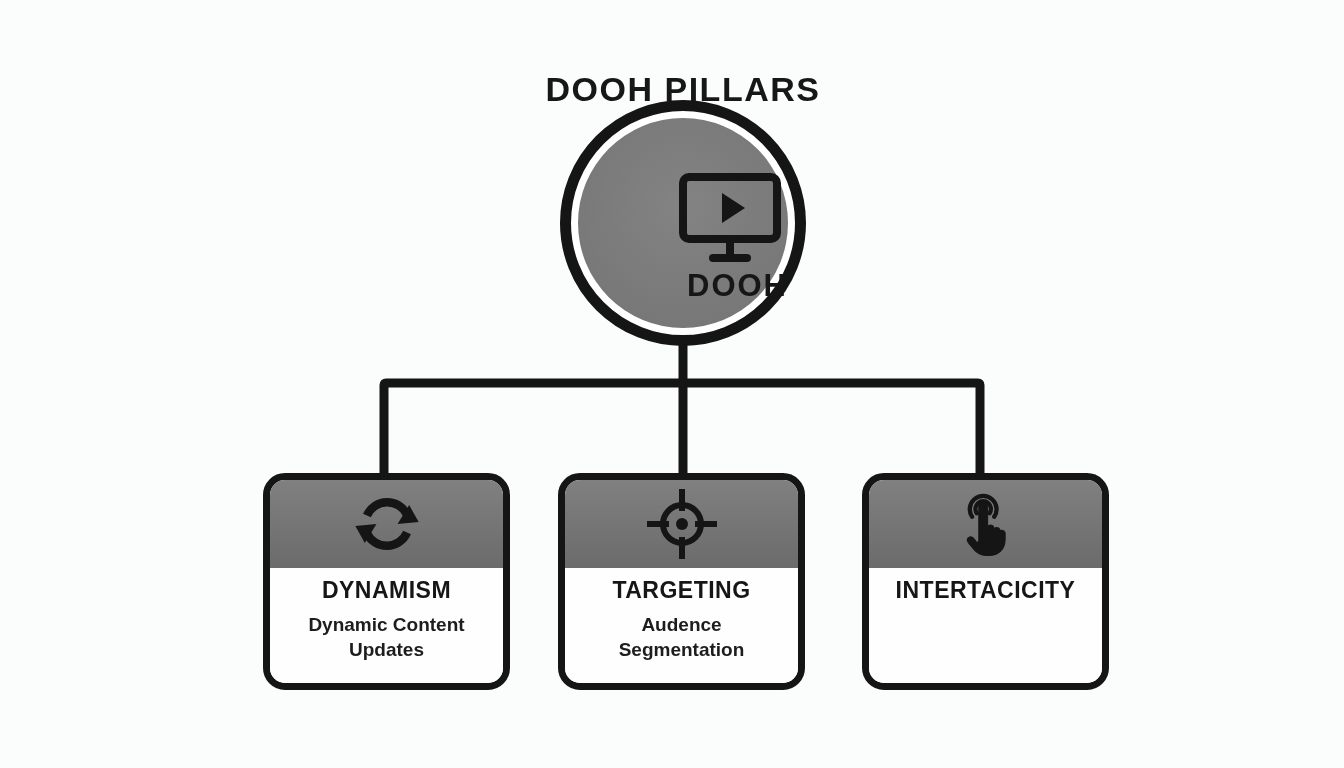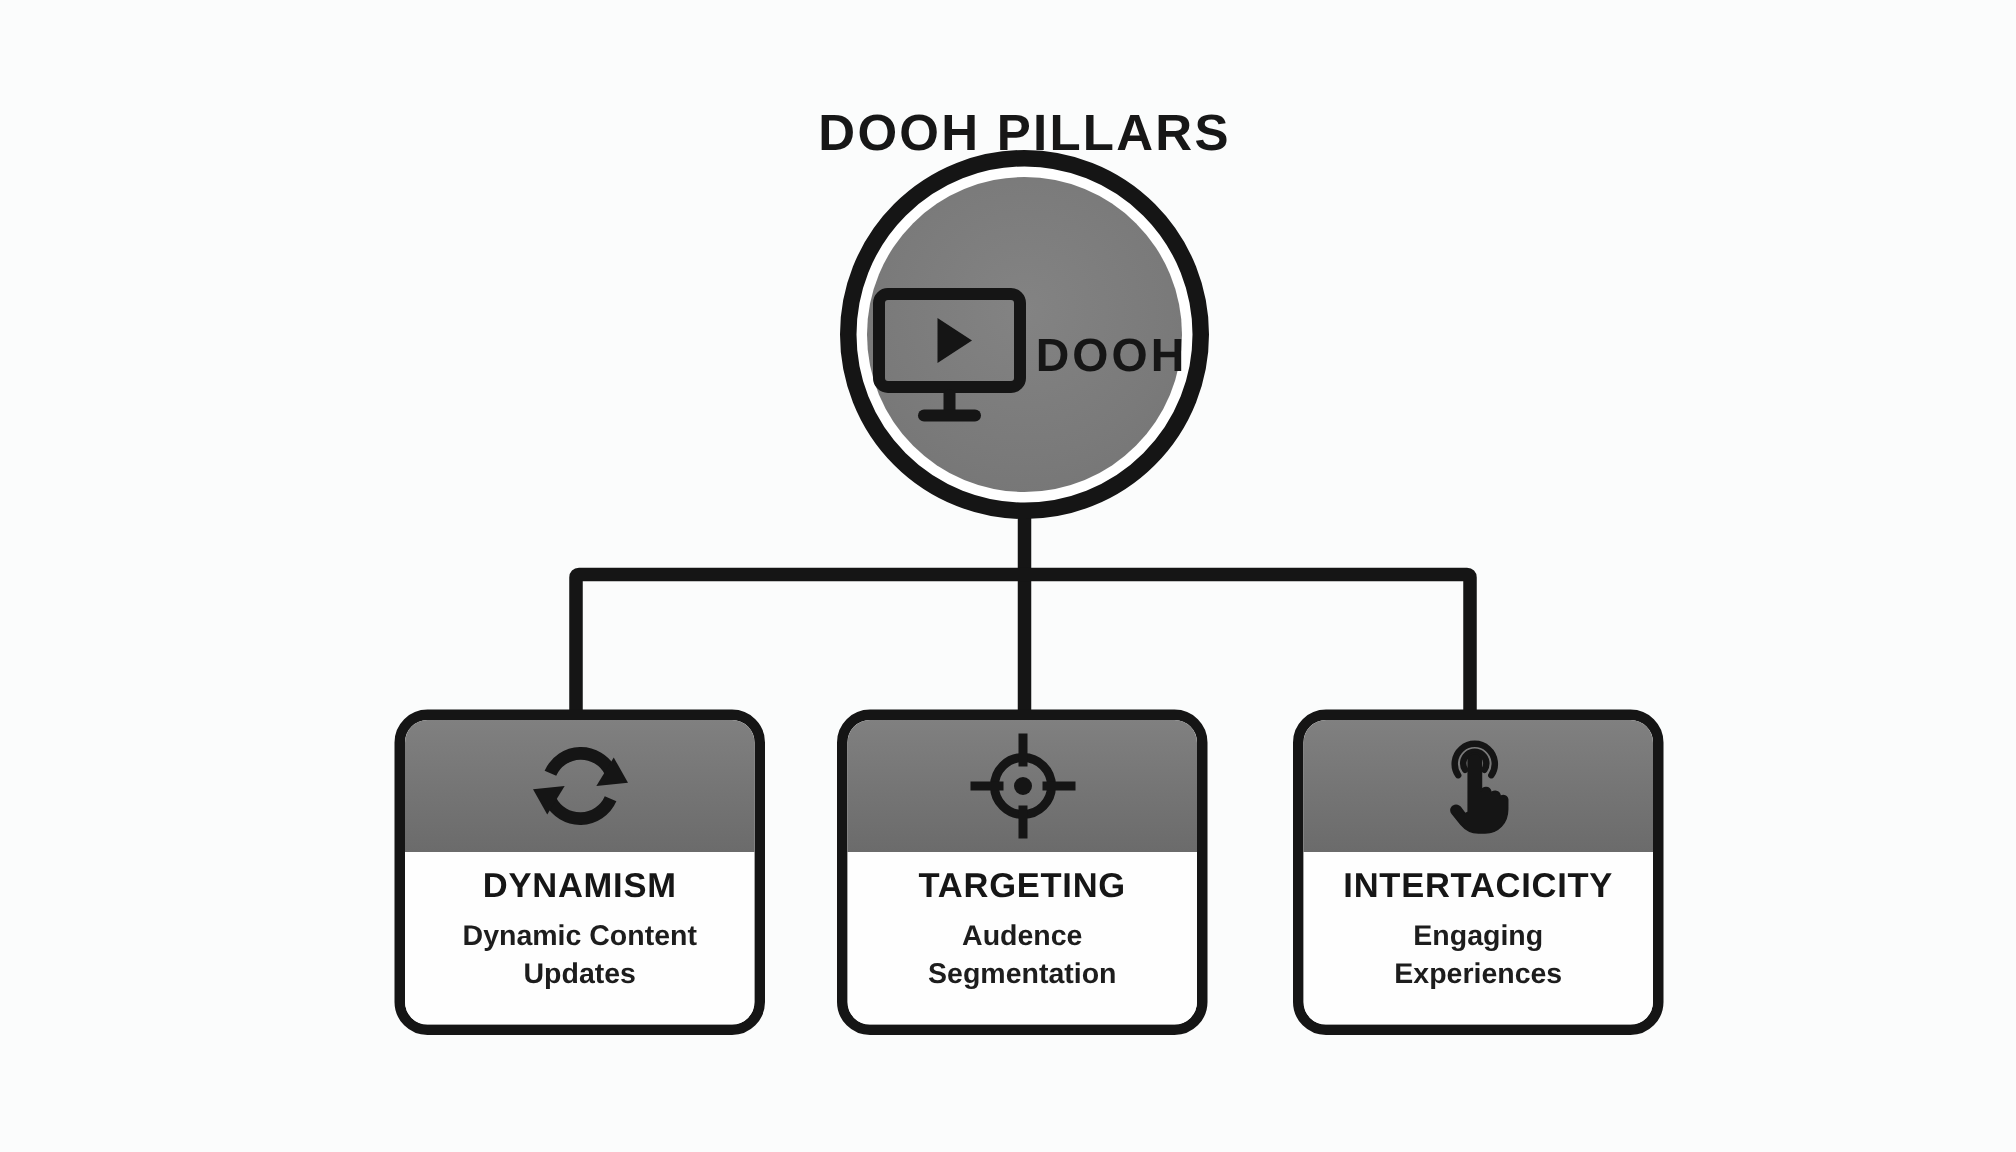--- a/index.html
+++ b/index.html
@@ -43,22 +43,22 @@
     border: 11px solid #151515;
     background: #ffffff;
     box-sizing: border-box;
   }
   .root-inner {
     position: absolute;
     inset: 7px;
     border-radius: 50%;
     background: radial-gradient(circle at 50% 42%, #838383 0%, #7a7a7a 60%, #737373 100%);
     display: flex;
-    flex-direction: row;
-    align-items: center;
+    flex-direction: column;
+    align-items: flex-end;
     justify-content: center;
     padding-top: 26px;
     box-sizing: border-box;
   }
   .root-label {
     margin-top: 2px;
     font-size: 31px;
     font-weight: 800;
     letter-spacing: 2px;
     color: #161616;
@@ -191,18 +191,16 @@
                    C38.8 37.6 42.8 37.9 43.6 40.8 L43.6 42.4
                    C44.8 40.4 48.2 41 48.6 43.6 L48.6 50
                    C48.6 59 42.4 65.5 34 65.5 L29.6 65.5
                    C25.2 65.5 21.2 63.4 18.2 59.8 L12.6 52.8
                    C11 50.7 12 48.1 14.2 47.6 C15.9 47.2 17.5 48.1 18.6 49.7 L21 53 Z" fill="#151515" stroke="#151515" stroke-width="1" stroke-linejoin="round"></path>
         </svg>
       </span>
     </div>
     <div class="pillar-body">
       <div class="pillar-title">INTERTACICITY</div>
-      <div class="pillar-desc">Engaging
-Experiences</div>
     </div>
   </div>
 
 </div>
 
 </body></html>

